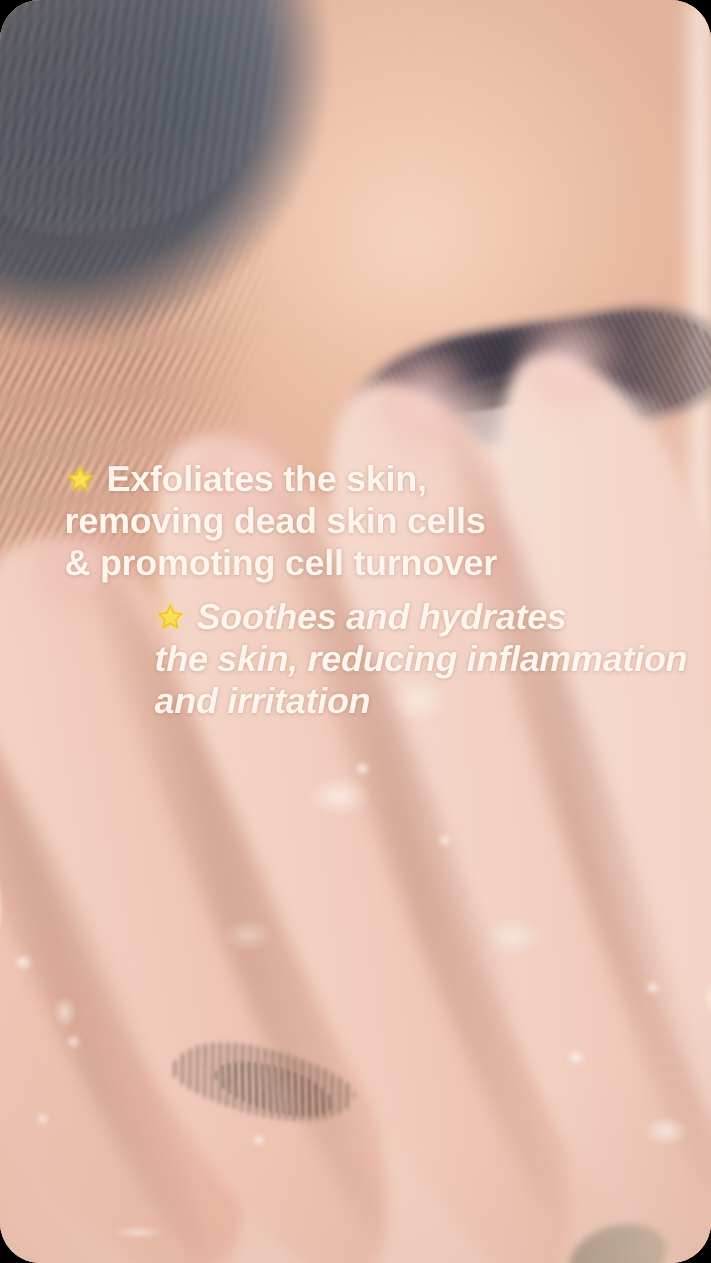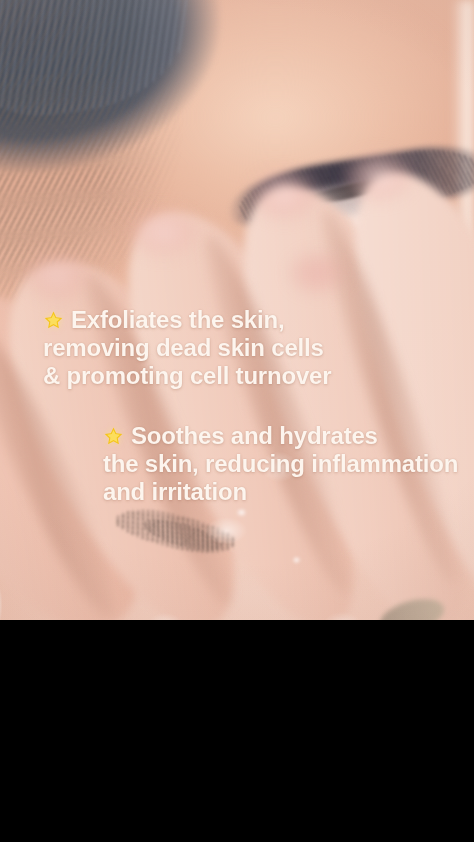--- a/index.html
+++ b/index.html
@@ -2,24 +2,25 @@
 <html><head>
 <meta charset="utf-8">
 <style>
   html,body{margin:0;padding:0;background:#000;}
   body{
     font-family:"Liberation Sans", sans-serif;
     display:flex;align-items:flex-start;justify-content:flex-start;
   }
   .frame{
     position:relative;
-    width:474px;height:620px;
+    width:474px;height:842px;
     overflow:hidden;
     background:#e8b79c;
     isolation:isolate;
+    border-radius:27px;
   }
 
   
   .photo{position:absolute;inset:0;overflow:hidden;}
 
   
   .skin-base{
     position:absolute;inset:0;
     background:
       radial-gradient(125% 70% at 52% 96%, #f0cfc0 0%, #eec3b1 38%, #e9b79f 70%, #e3ae96 100%),
@@ -262,21 +263,21 @@
     font-size:24px;
     line-height:28px;
     letter-spacing:-0.2px;
     white-space:pre-line;
     text-shadow:0 1px 3px rgba(150,96,72,.30), 0 0 1px rgba(160,110,86,.25);
   }
   .star-svg{width:21px;height:21px;vertical-align:-3px;margin-right:7px;
             filter:drop-shadow(0 0 3px rgba(255,228,120,.55));}
 
   #cap1{left:43px;top:306px;}
-  #cap2{left:103px;top:422px;}
+  #cap2{left:103px;top:398px;font-style:italic;}
   #cap3{left:38px;top:592px;}
 </style>
 </head>
 <body>
 
 <div class="frame">
 
   <div class="photo">
     <div class="skin-base"></div>
     <div class="forehead"></div>

